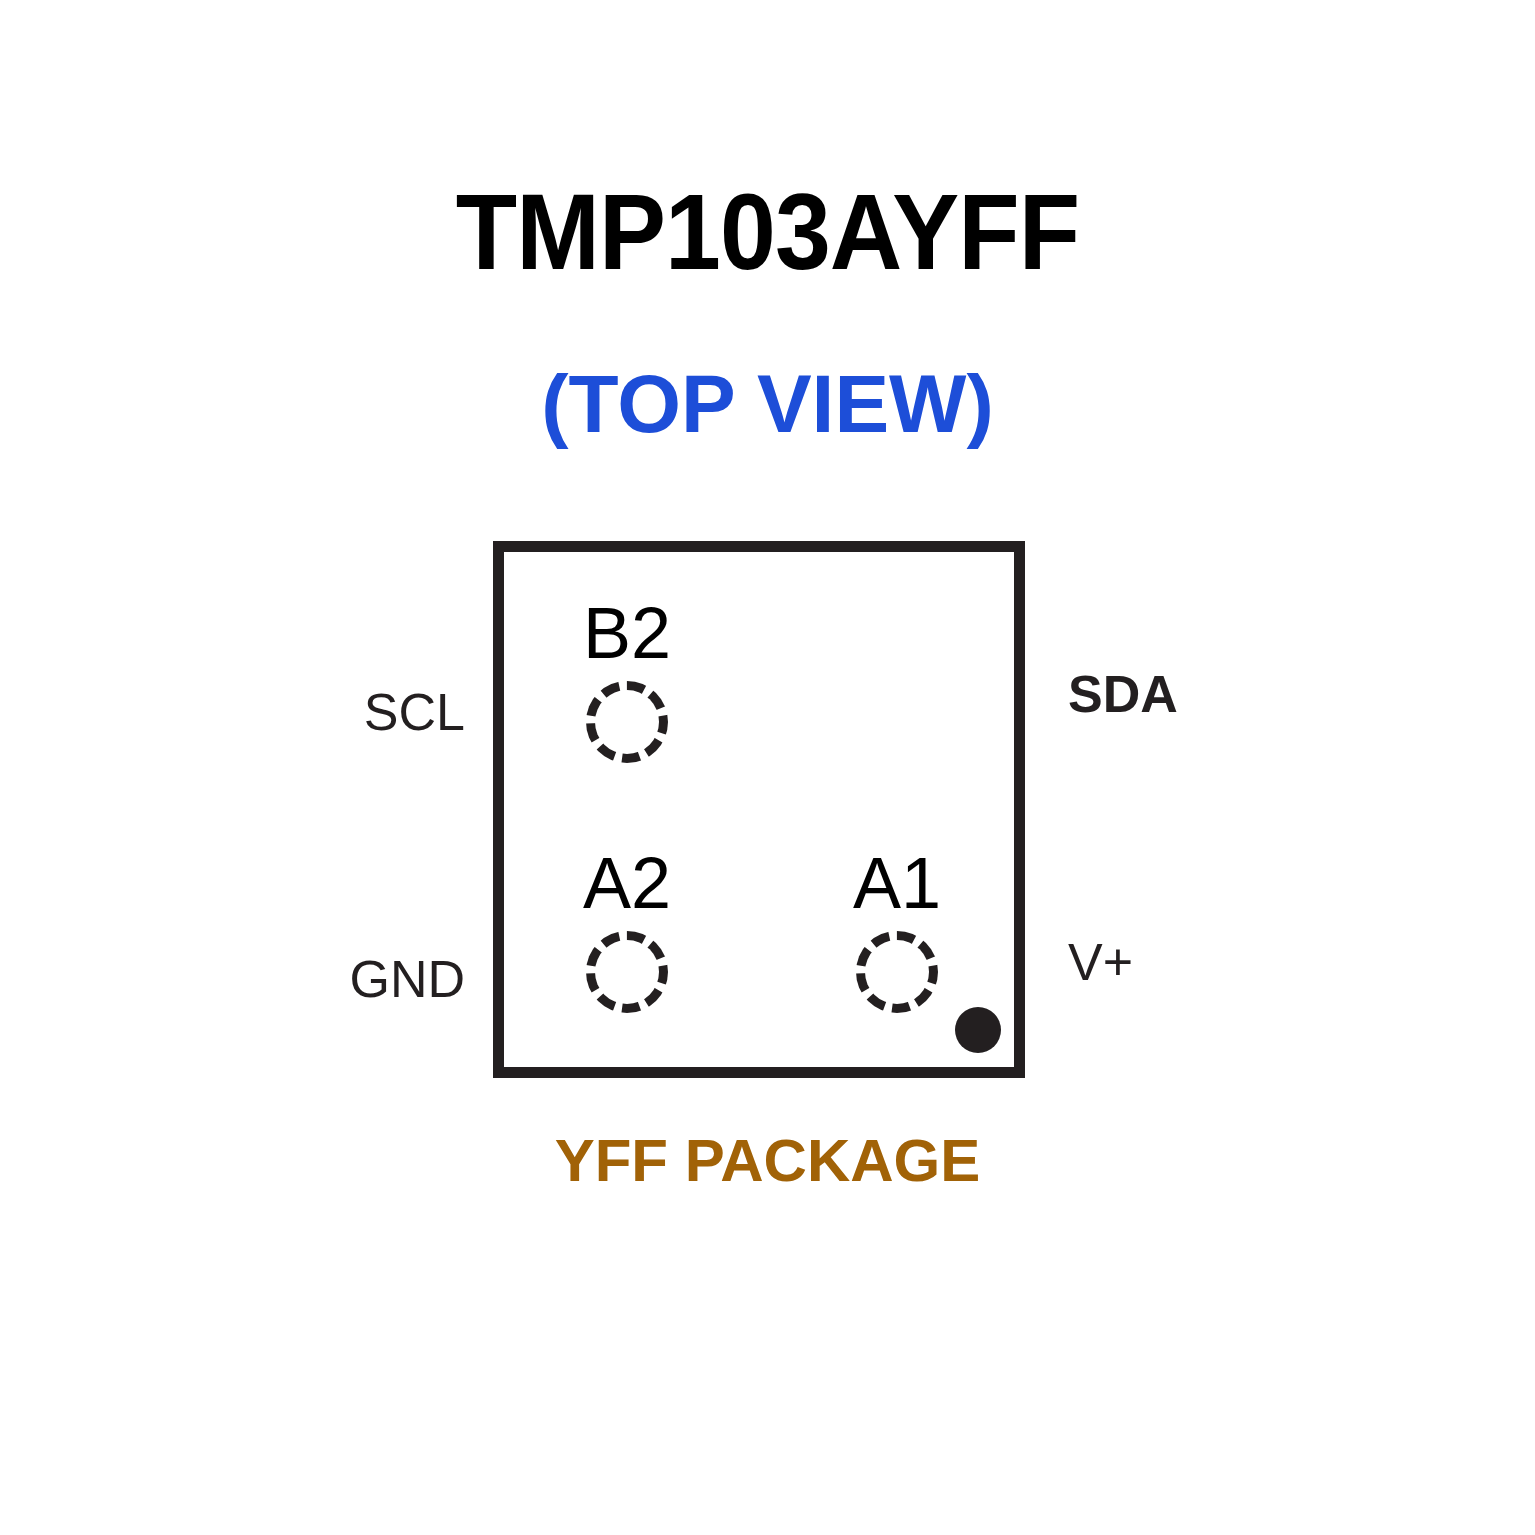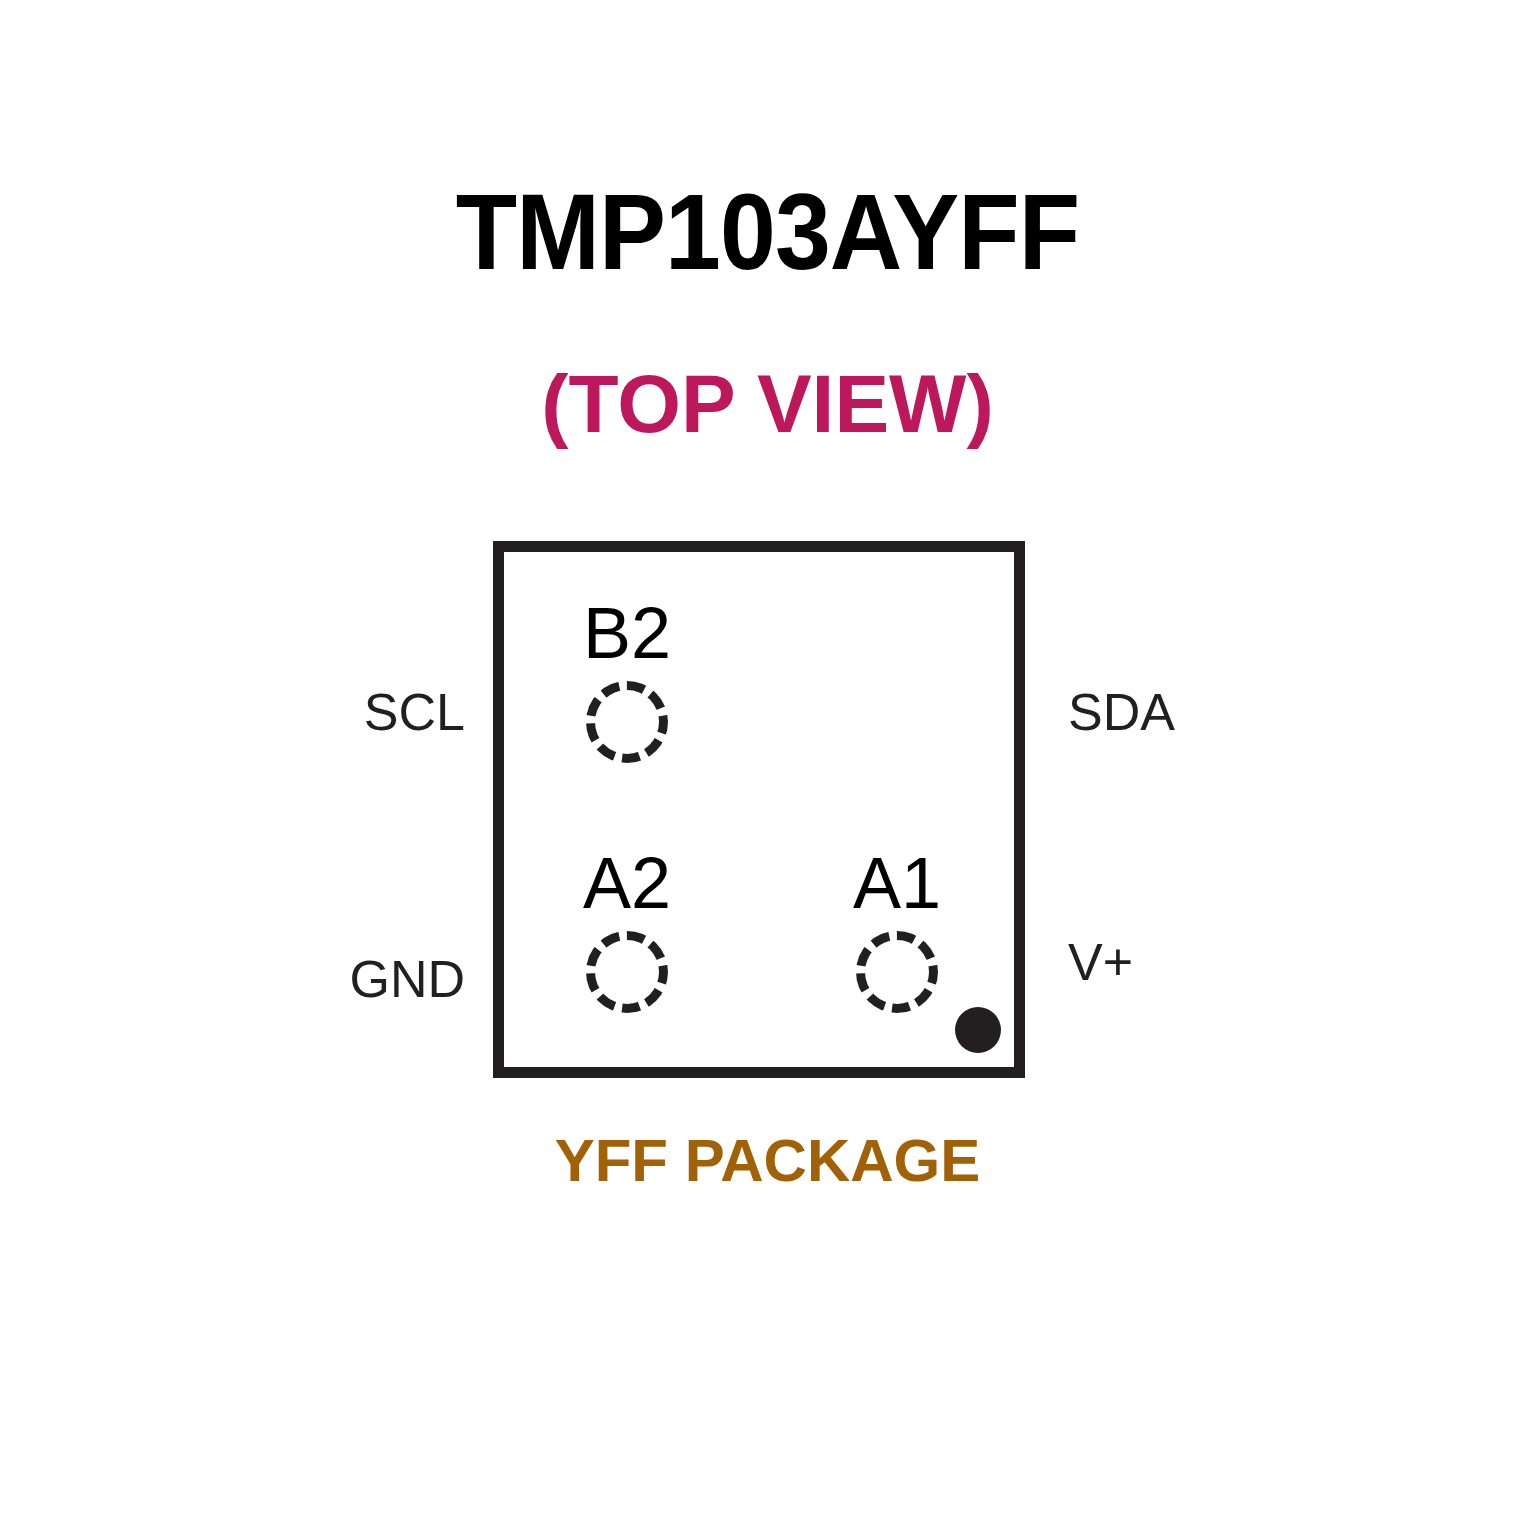--- a/index.html
+++ b/index.html
@@ -42,21 +42,21 @@
   }
   .view-subtitle {
     position: absolute;
     left: 0;
     top: 363px;
     width: 1535px;
     text-align: center;
     font-size: 82px;
     font-weight: bold;
     line-height: 1;
-    color: #be185d;
+    color: #1d4ed8;
     white-space: nowrap;
   }
 
   
   .package-body {
     position: absolute;
     left: 493px;
     top: 541px;
     width: 532px;
     height: 537px;
@@ -111,21 +111,21 @@
     font-weight: normal;
     line-height: 1;
     color: #231f20;
     white-space: nowrap;
   }
   .pin-left  { text-align: right; }
   .pin-right { text-align: left; }
 
   #pin-scl { left: 165px; top: 686px; width: 300px; }
   #pin-gnd { left: 165px; top: 936px; width: 300px; margin-top: 17px; }
-  #pin-sda { left: 1068px; top: 686px; width: 330px; }
+  #pin-sda { left: 1068px; top: 668px; width: 330px; font-weight: bold; }
   #pin-vplus { left: 1068px; top: 936px; width: 330px; }
 
   
   .package-caption {
     position: absolute;
     left: 0;
     top: 1126px;
     width: 1535px;
     text-align: center;
     font-size: 60px;

